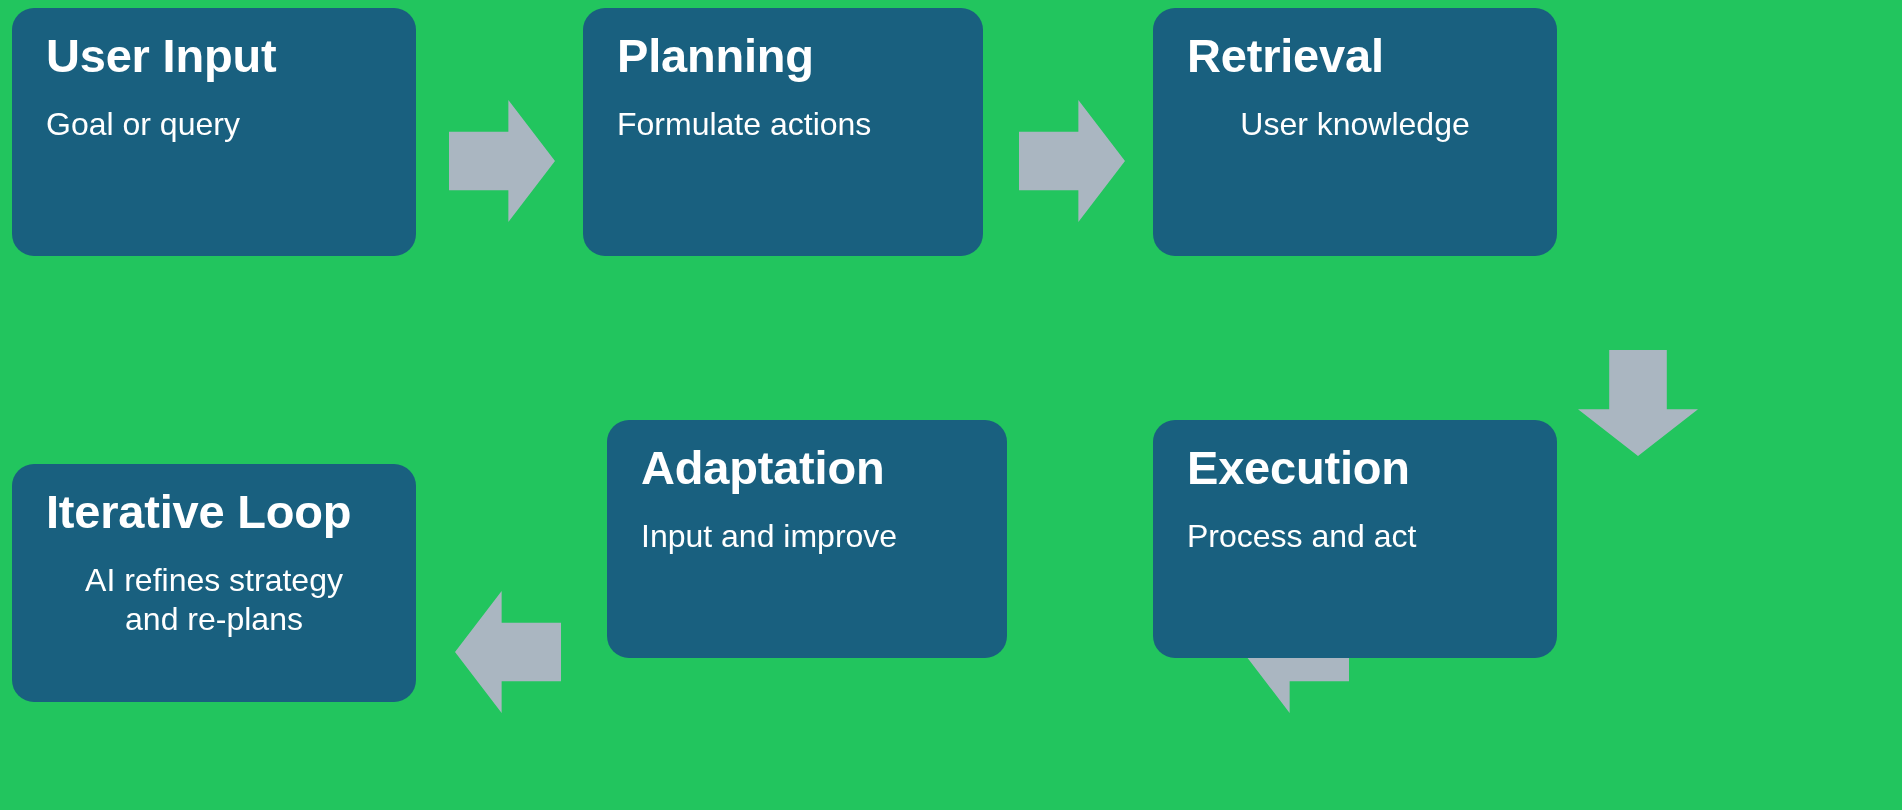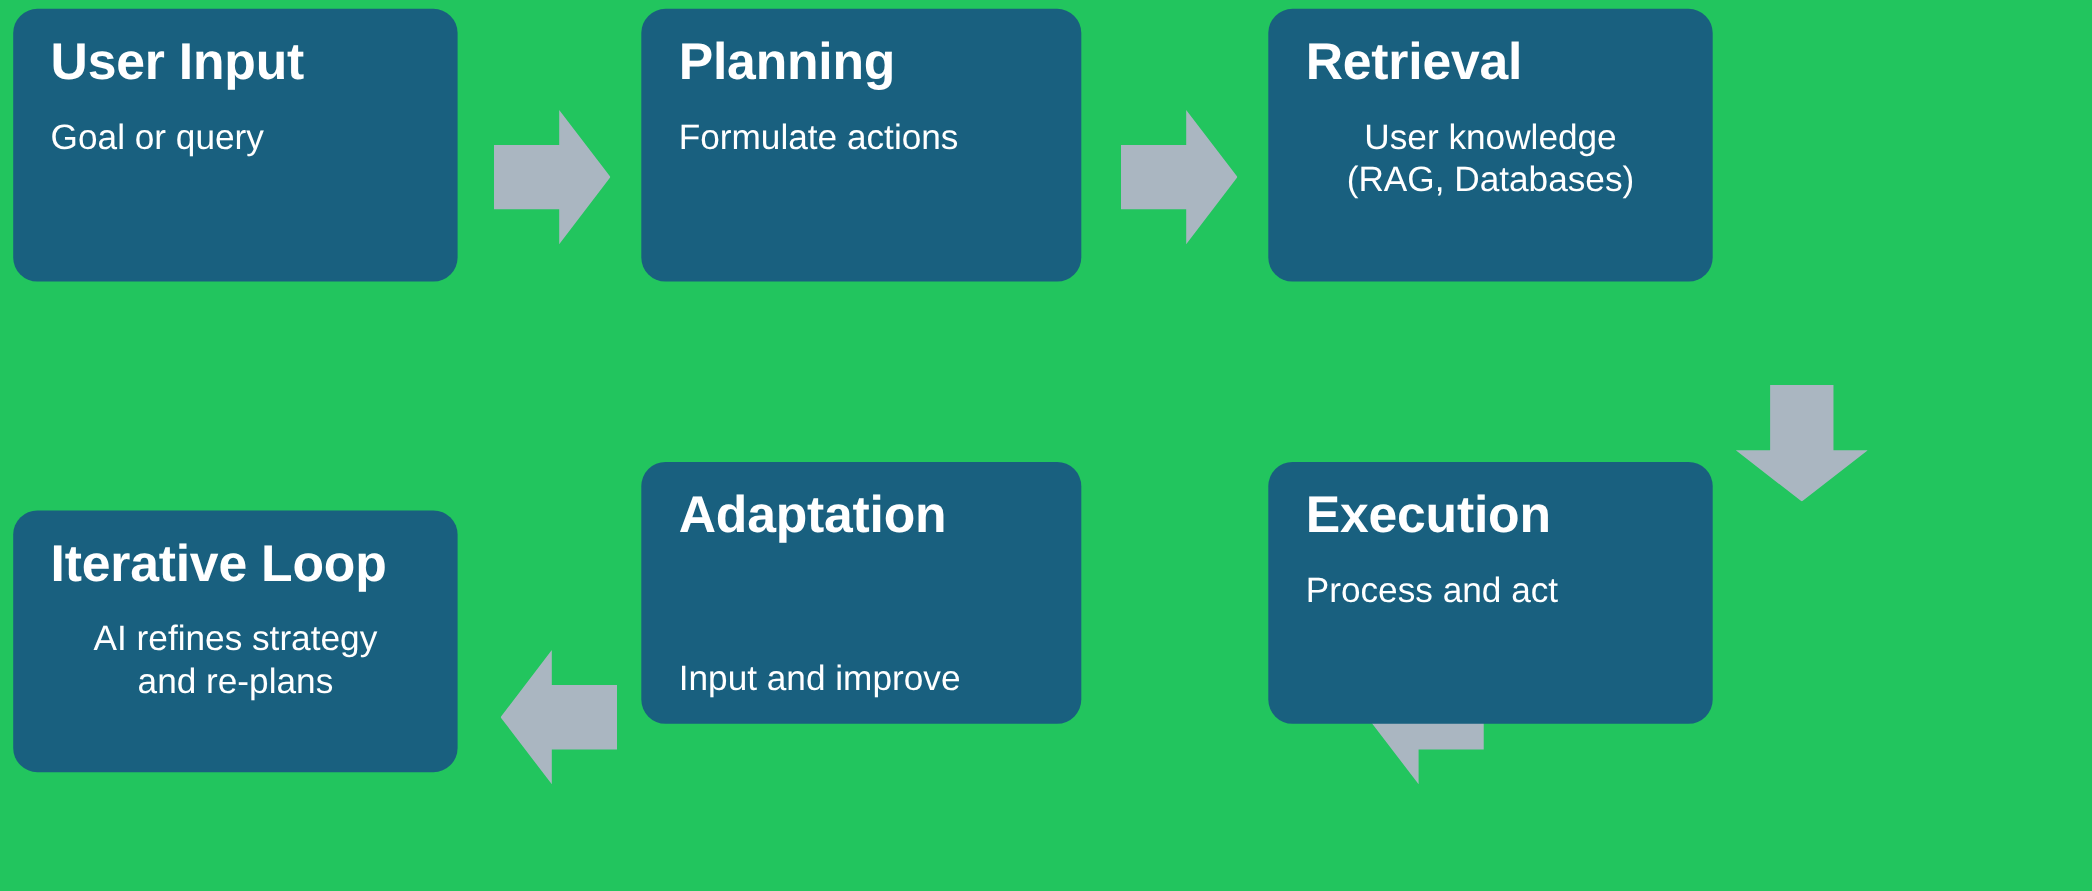--- a/index.html
+++ b/index.html
@@ -51,21 +51,21 @@
     display: block;
   }
 
   
   .n-user-input { left: 12px;   top: 8px;   width: 404px;  height: 248px; }
   .n-planning   { left: 583px;  top: 8px;   width: 400px;  height: 248px; }
   .n-retrieval  { left: 1153px; top: 8px;   width: 404px;  height: 248px; }
 
   
   .n-iterative  { left: 12px;   top: 420px; width: 404px;  height: 238px; margin-top: 44px; }
-  .n-adaptation { left: 583px;  top: 420px; width: 400px;  height: 238px; justify-content: space-between; }
+  .n-adaptation { left: 607px;  top: 420px; width: 400px;  height: 238px; }
   .n-execution  { left: 1153px; top: 420px; width: 404px;  height: 238px; }
 
   
   .arrow {
     position: absolute;
     background: #AAB6C1;
   }
   .arrow-right {
     clip-path: polygon(0% 26%, 56% 26%, 56% 0%, 100% 50%, 56% 100%, 56% 74%, 0% 74%);
   }
@@ -102,21 +102,20 @@
       <span>Formulate actions</span>
     </div>
   </div>
 
   <div class="arrow arrow-right a-planning-retr"></div>
 
   <div class="node n-retrieval">
     <div class="node-title">Retrieval</div>
     <div class="node-desc center">
       <span>User knowledge</span>
-      <span class="line2">(RAG, Databases)</span>
     </div>
   </div>
 
   <div class="arrow arrow-down a-retr-exec"></div>
 
   <div class="node n-iterative">
     <div class="node-title">Iterative Loop</div>
     <div class="node-desc center">
       <span>AI refines strategy</span>
       <span class="line2">and re-plans</span>

